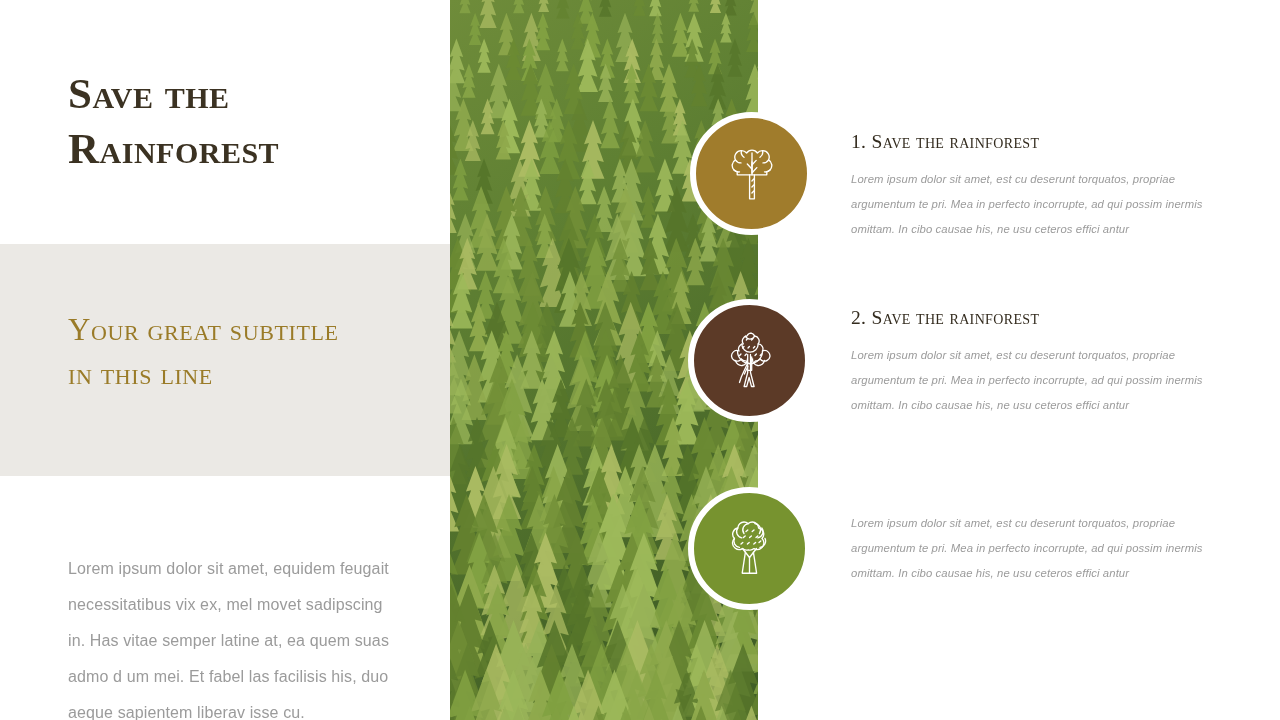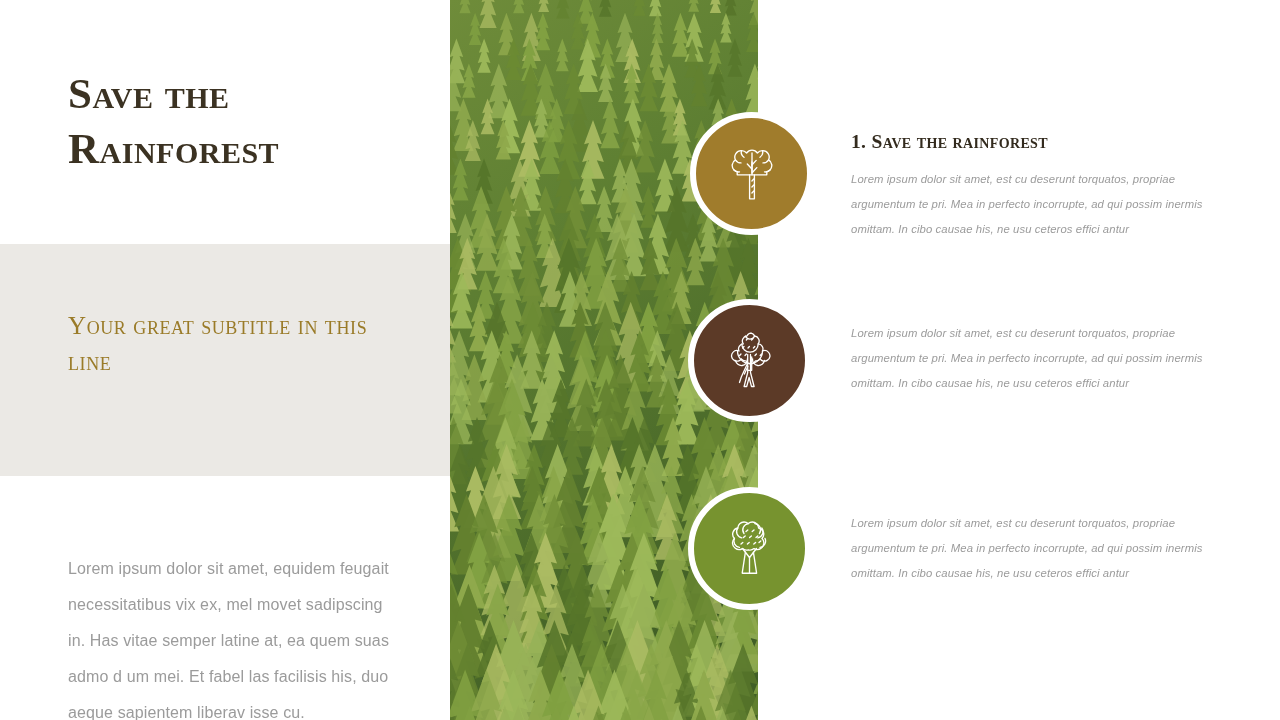--- a/index.html
+++ b/index.html
@@ -43,21 +43,21 @@
     font-weight: 700;
     color: #3b3222;
   }
 
   .subtitle {
     position: absolute;
     left: 68px;
     top: 308px;
     width: 300px;
     font-family: "Liberation Serif", serif;
-    font-size: 25px;
+    font-size: 31px;
     line-height: 1.42;
     letter-spacing: 0.6px;
     font-variant: small-caps;
     font-weight: 400;
     color: #9a7b28;
   }
 
   .left-body {
     position: absolute;
     left: 68px;
@@ -102,21 +102,21 @@
   .item { position: absolute; left: 851px; width: 356px; }
   #item-1 { top: 131px; }
   #item-2 { top: 307px; }
   #item-3 { top: 497px; }
 
   .item-heading {
     font-family: "Liberation Serif", serif;
     font-size: 19.5px;
     letter-spacing: 0.35px;
     font-variant: small-caps;
-    font-weight: 700;
+    font-weight: 400;
     color: #332b1e;
     white-space: nowrap;
   }
 
   .item-body {
     margin-top: 14px;
     font-size: 11.3px;
     line-height: 2.2;
     letter-spacing: 0.1px;
     color: #9b9b9b;
@@ -569,20 +569,21 @@
       </g>
     </svg>
   </div>
 
   <div class="item" id="item-1">
     <div class="item-heading">1. Save the rainforest</div>
     <div class="item-body">Lorem  ipsum dolor sit amet, est cu deserunt torquatos, propriae argumentum  te pri. Mea in perfecto  incorrupte, ad qui possim inermis omittam. In cibo causae his, ne usu ceteros effici antur</div>
   </div>
 
   <div class="item" id="item-2">
+    <div class="item-heading">2. Save the rainforest</div>
     <div class="item-body">Lorem  ipsum dolor sit amet, est cu deserunt torquatos, propriae argumentum  te pri. Mea in perfecto  incorrupte, ad qui possim inermis omittam. In cibo causae his, ne usu ceteros effici antur</div>
   </div>
 
   <div class="item" id="item-3">
     <div class="item-body">Lorem  ipsum dolor sit amet, est cu deserunt torquatos, propriae argumentum  te pri. Mea in perfecto  incorrupte, ad qui possim inermis omittam. In cibo causae his, ne usu ceteros effici antur</div>
   </div>
 
 </div>
 
 </body></html>

